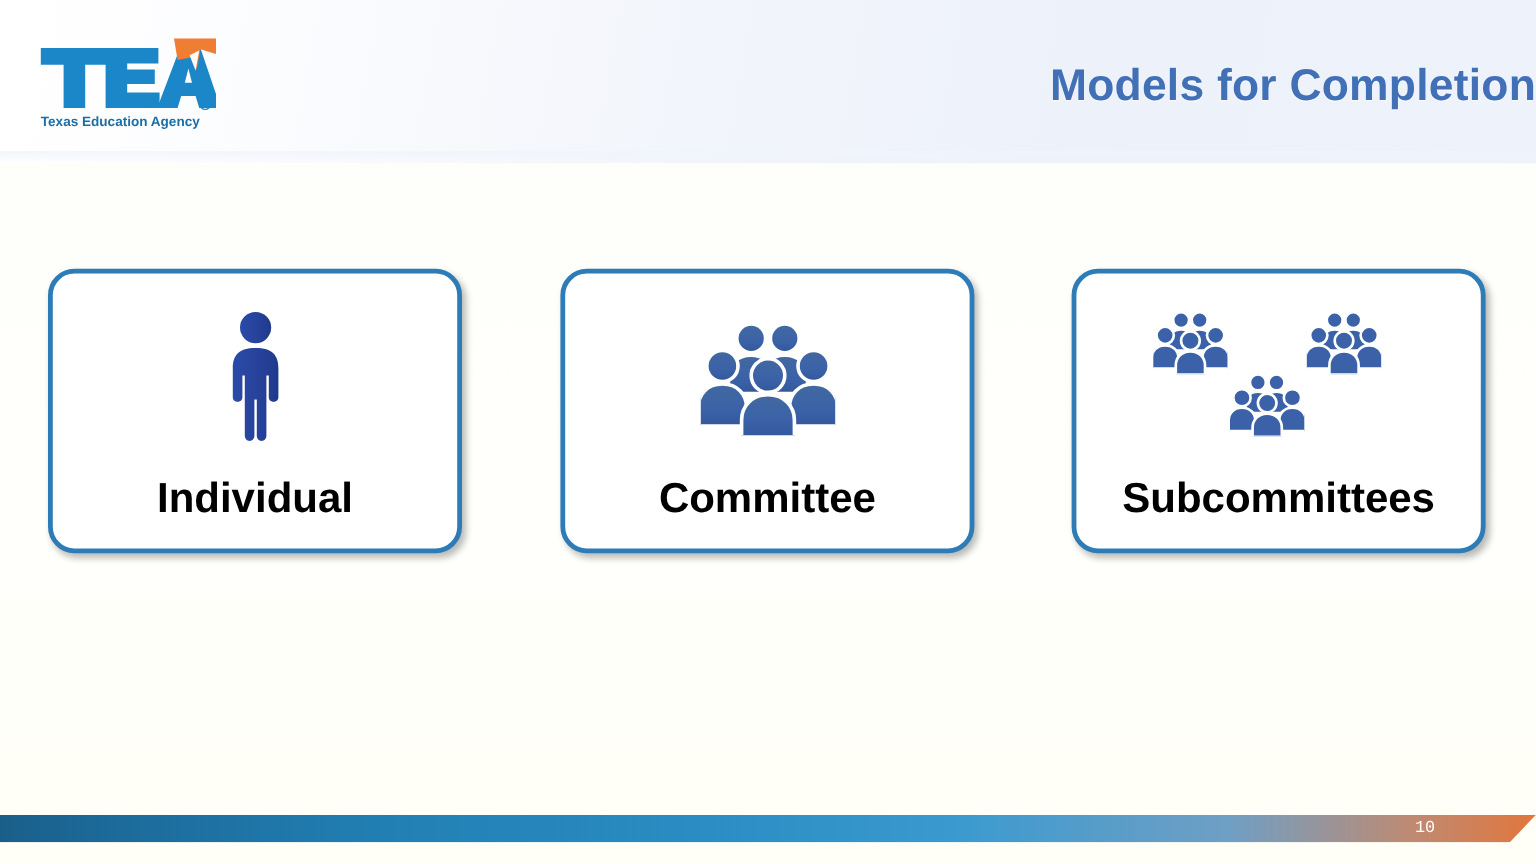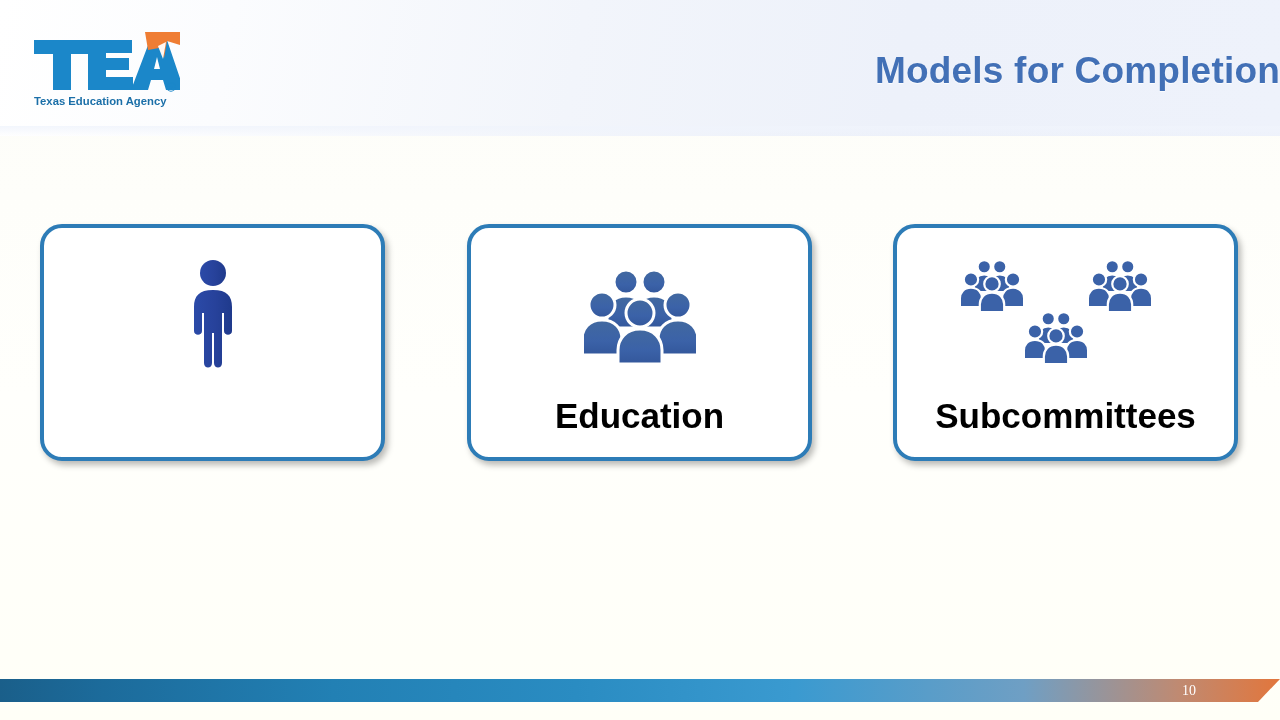--- a/index.html
+++ b/index.html
@@ -151,21 +151,21 @@
         #bf8a72 92%,
         #e2763c 100%);
     clip-path: polygon(0 0, 100% 0, calc(100% - 22px) 100%, 0 100%);
   }
   .page-number {
     position: absolute;
     right: 84px;
     top: 3px;
     font-size: 14px;
     color: #ffffff;
-    font-family: Liberation Serif, serif;
+    font-family: Liberation Mono, monospace;
     line-height: 17px;
     text-align: right;
   }
 </style>
 </head>
 <body>
 
 <div class="slide">
 
   <div class="header-band"></div>
@@ -209,20 +209,21 @@
                    L8 72 C8 77 16 77 16 72
                    L16 54 L18 54 L18 104
                    C18 110 26 110 26 104
                    L26 74 L28 74 L28 104
                    C28 110 36 110 36 104
                    L36 54 L38 54 L38 72
                    C38 77 46 77 46 72
                    L46 48 C46 37 41 31 27 31 Z" fill="url(#indGrad)"></path>
         </svg>
       </div>
+      <div class="card-label">Individual</div>
     </div>
 
     <div class="card c2">
       <div class="card-icon">
         <svg width="112" height="96" viewBox="0 0 112 96">
           <defs>
             <linearGradient id="grpGrad" x1="0" y1="0" x2="0" y2="1">
               <stop offset="0%" stop-color="#42699f"></stop>
               <stop offset="60%" stop-color="#3b62a8"></stop>
               <stop offset="100%" stop-color="#33579b"></stop>
@@ -239,21 +240,21 @@
             <circle cx="18" cy="38" r="13"></circle>
             <path d="M18 53 c-13 0 -20 9 -20 19 l0 16 l40 0 l0 -16 c0 -10 -7 -19 -20 -19 Z"></path>
             <circle cx="94" cy="38" r="13"></circle>
             <path d="M94 53 c-13 0 -20 9 -20 19 l0 16 l40 0 l0 -16 c0 -10 -7 -19 -20 -19 Z"></path>
 
             <circle cx="56" cy="46" r="14"></circle>
             <path d="M56 62 c-14 0 -22 10 -22 21 l0 14 l44 0 l0 -14 c0 -11 -8 -21 -22 -21 Z"></path>
           </g>
         </svg>
       </div>
-      <div class="card-label">Education</div>
+      <div class="card-label">Committee</div>
     </div>
 
     <div class="card c3">
       <div class="card-icon">
         <div class="trio">
           <svg class="g g-tl" width="62" height="54" viewBox="0 0 112 96">
             <g fill="#3b62a8" stroke="#ffffff" stroke-width="4">
               <circle cx="42" cy="15" r="12"></circle>
               <circle cx="70" cy="15" r="12"></circle>
               <path d="M42 29 c-12 0 -19 8 -19 18 l0 14 l38 0 l0 -14 c0 -10 -7 -18 -19 -18 Z"></path>

